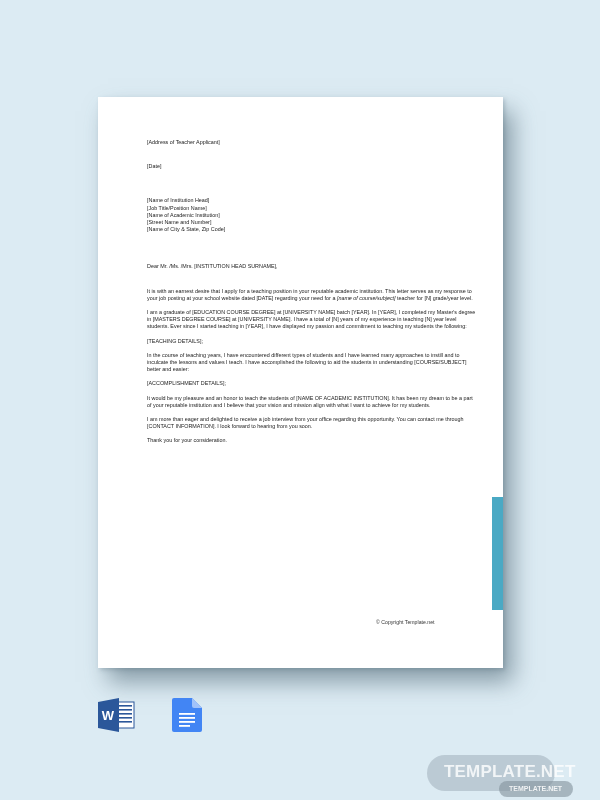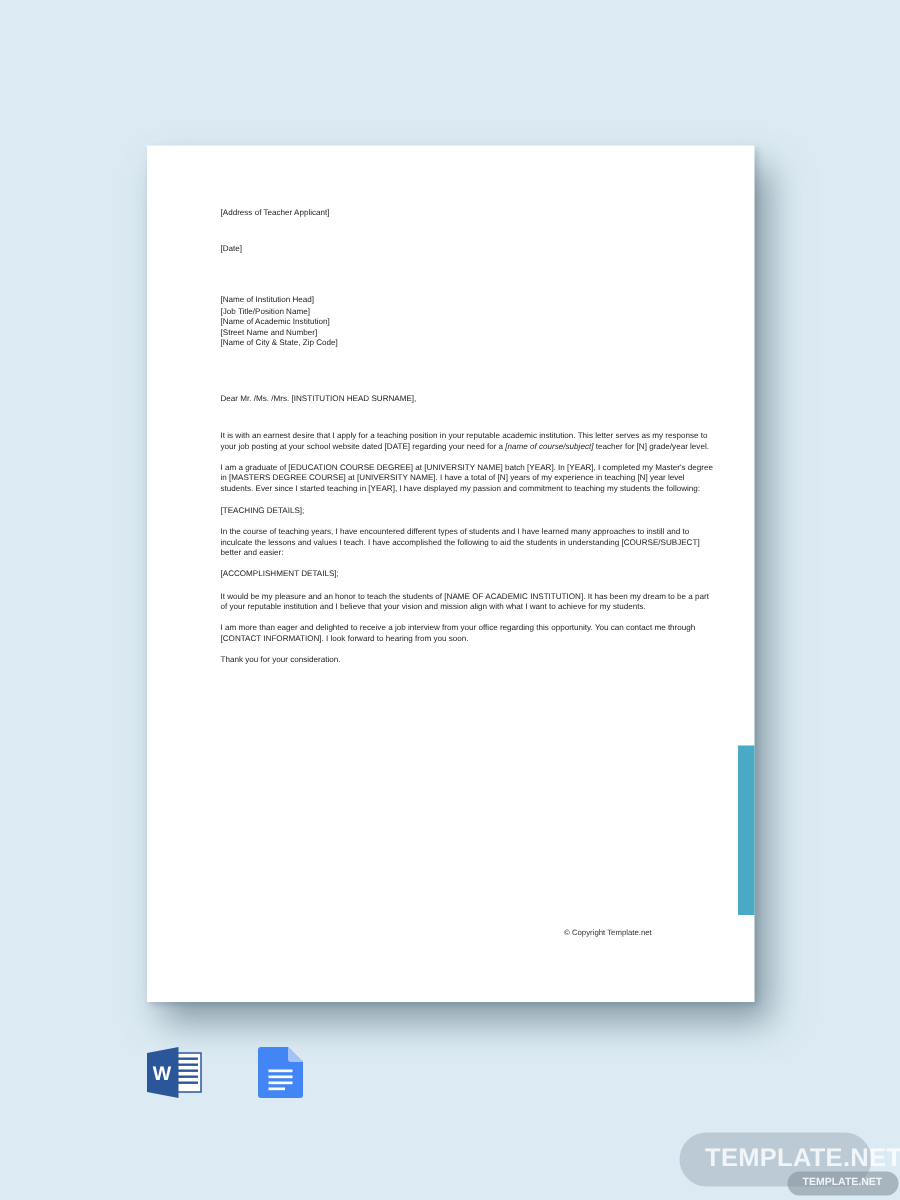--- a/index.html
+++ b/index.html
@@ -24,21 +24,21 @@
   .doc p { margin: 0; }
   .gap-s { height: 7px; }
   .gap-m { height: 17px; }
   .gap-l { height: 27px; }
   .gap-xl { height: 30px; }
   .copyright {
     position: absolute; left: 376px; top: 619px; font-size: 5.2px; color: #333;
   }
   .icons { position: absolute; left: 98px; top: 698px; display: flex; gap: 36px; align-items: center; }
   .watermark {
-    position: absolute; left: 453px; top: 755px; width: 128px; height: 36px;
+    position: absolute; left: 427px; top: 755px; width: 128px; height: 36px;
     border-radius: 18px; background: rgba(160, 175, 185, 0.55); text-align: right;
   }
   .watermark .big {
     position: absolute; left: 17px; top: 7px; font-size: 17px; font-weight: bold;
     color: rgba(255,255,255,0.8); letter-spacing: 0.2px;
   }
   .watermark .small-pill {
     position: absolute; left: 72px; top: 26px; width: 74px; height: 16px;
     border-radius: 8px; background: rgba(130, 145, 155, 0.6);
   }

